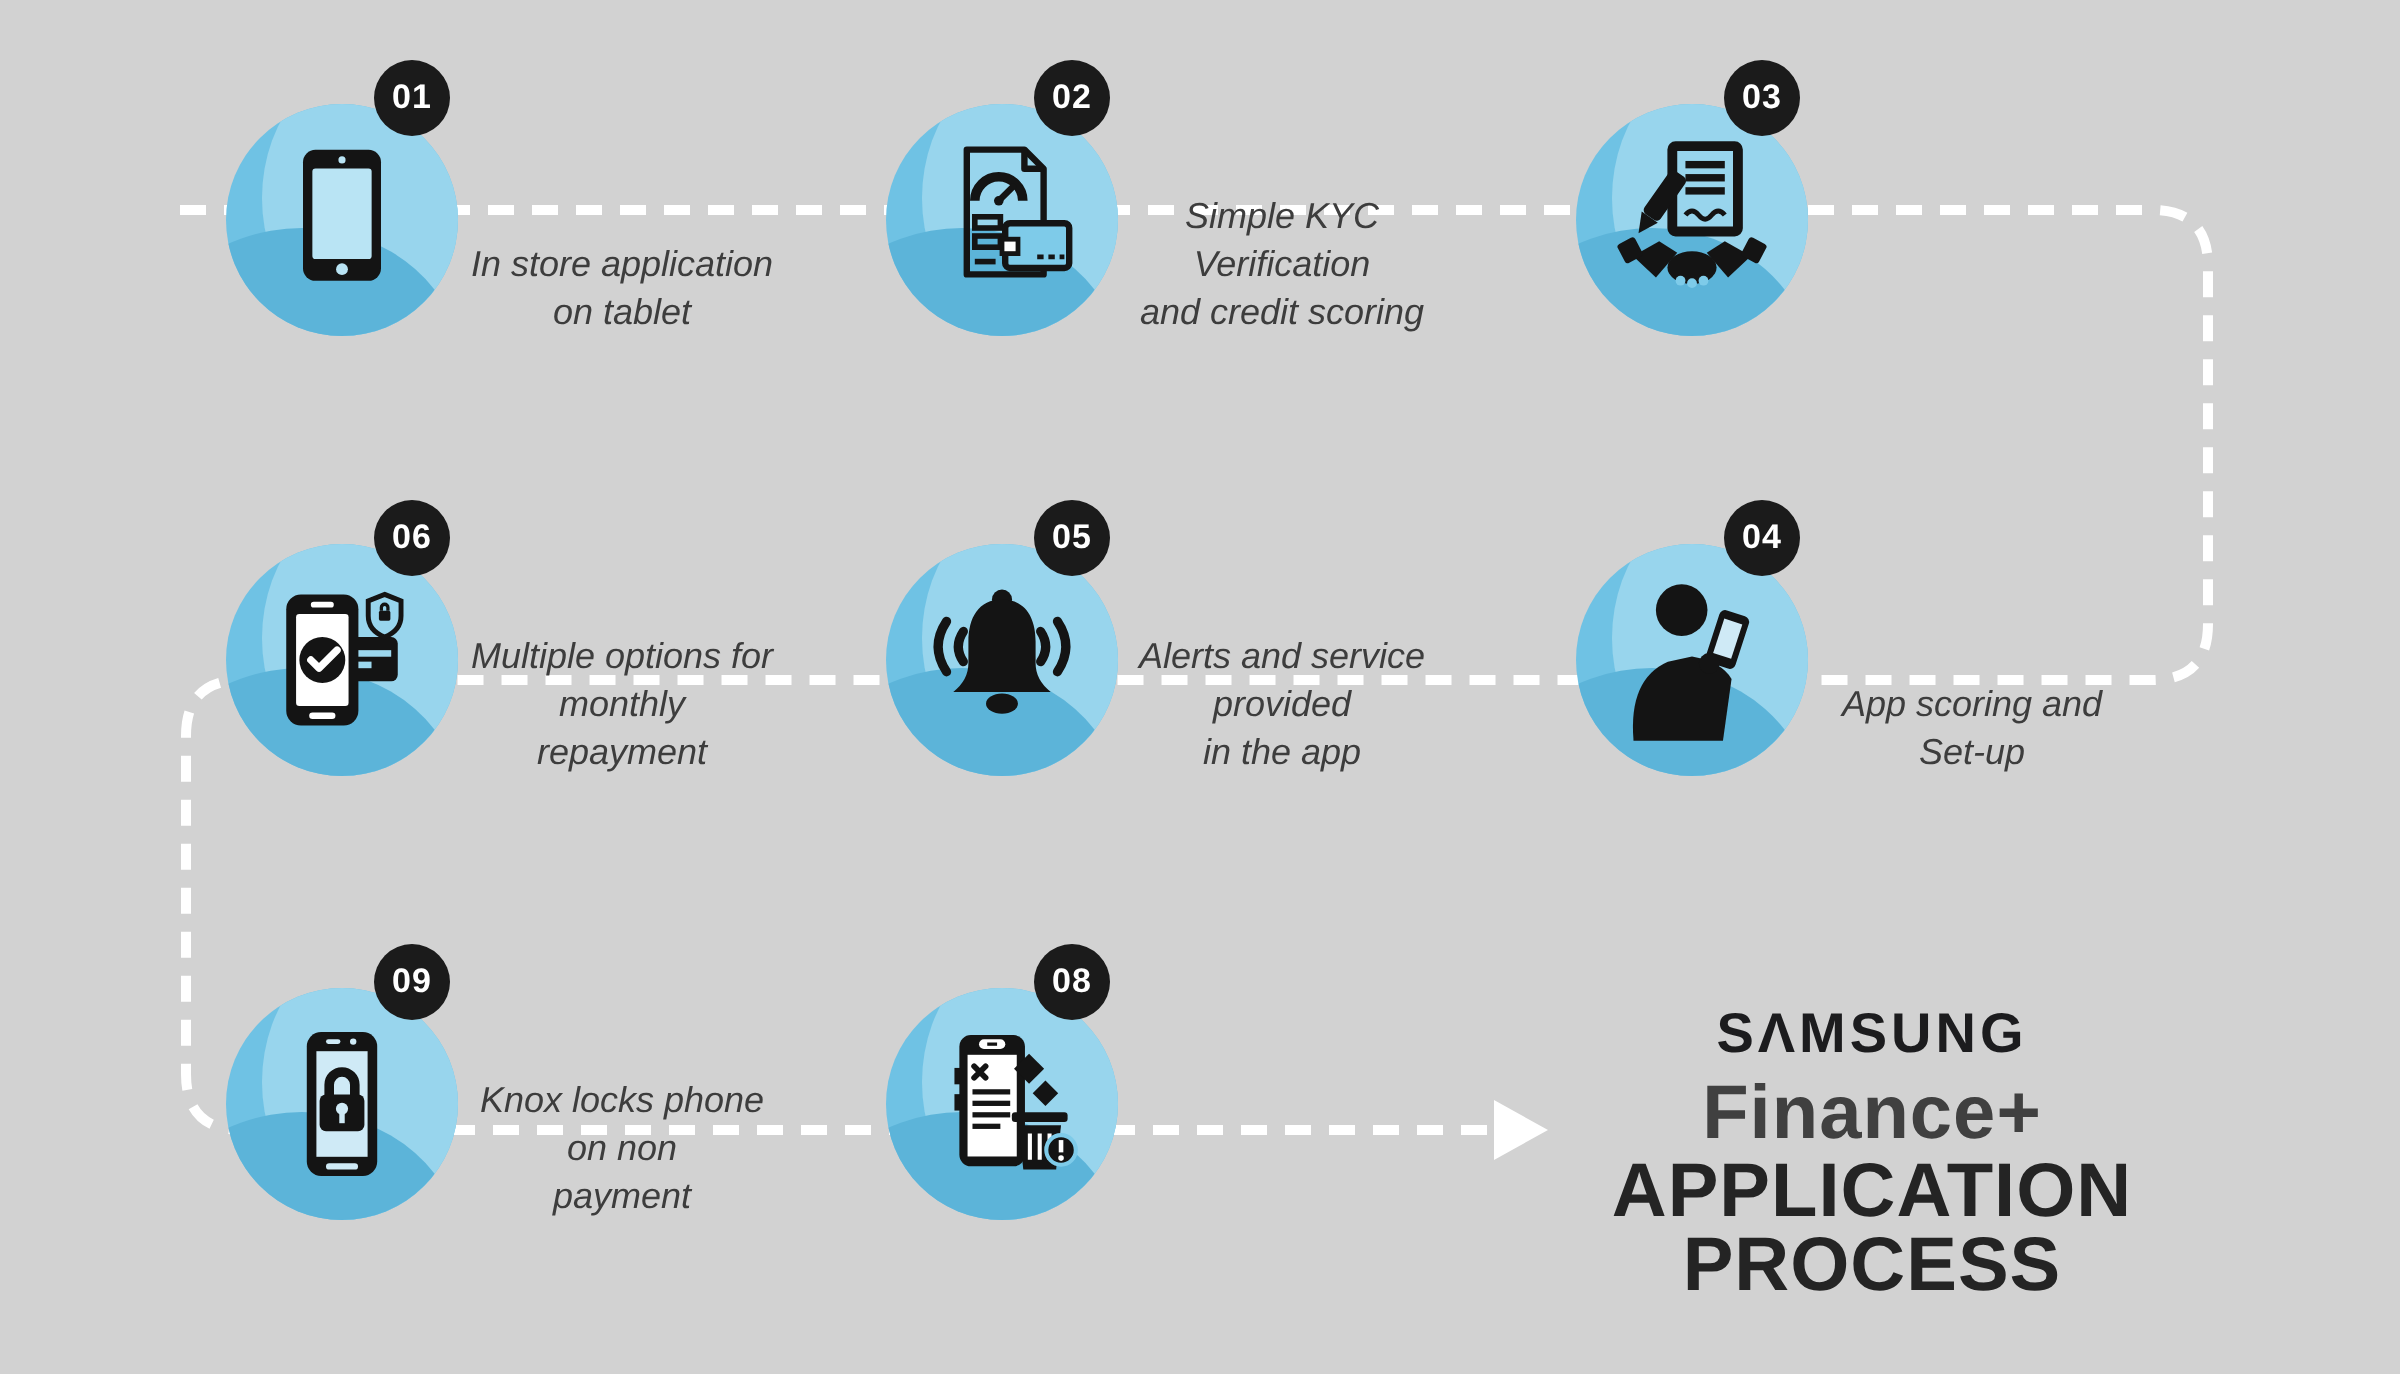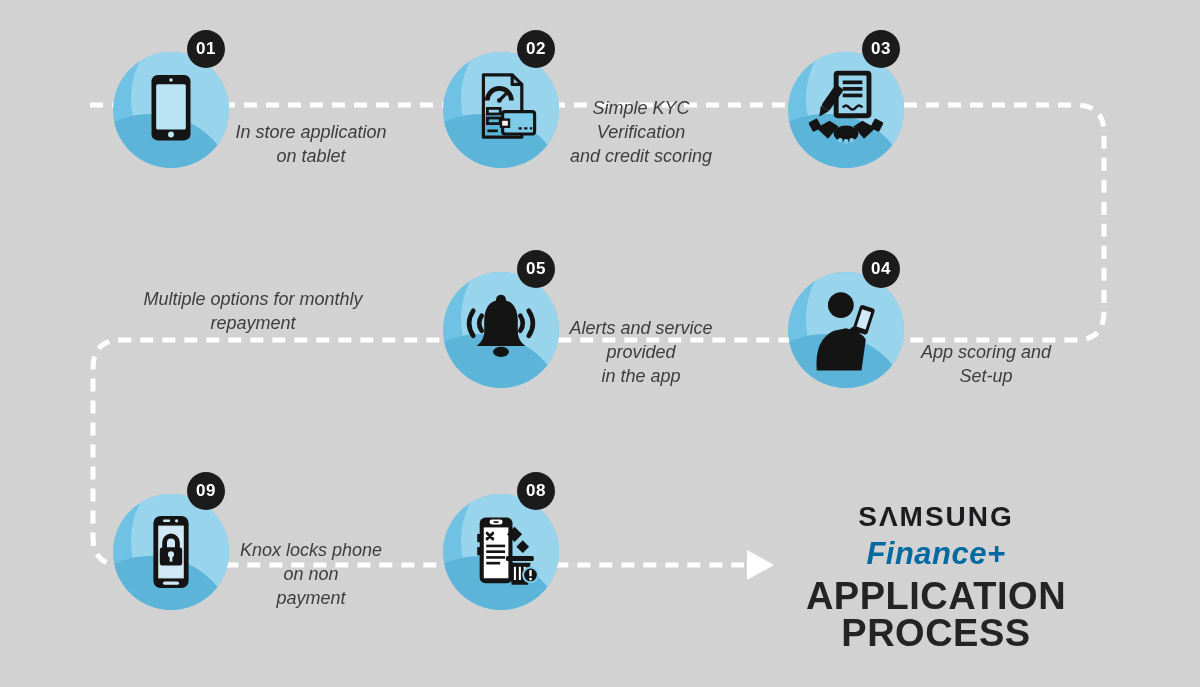--- a/index.html
+++ b/index.html
@@ -21,21 +21,21 @@
   .badge{position:absolute;top:-22px;left:74px;width:38px;height:38px;border-radius:50%;
          background:#1b1b1b;color:#ffffff;display:flex;align-items:center;justify-content:center;
          font-size:17px;font-weight:600;letter-spacing:.5px;z-index:2;}
   .caption{width:300px;text-align:center;white-space:pre-line;color:#3d3d3d;
            font-size:18px;line-height:24px;font-style:italic;}
   .row1 .caption{margin-top:24px;}
   .row2 .caption{margin-top:15px;}
   .row3 .caption{margin-top:11px;}
   .brand{position:absolute;left:796px;top:501px;width:280px;text-align:center;z-index:1;}
   .brand-samsung{font-size:28px;font-weight:700;letter-spacing:2px;color:#1c1c1e;}
-  .brand-finance{font-size:31px;font-weight:700;letter-spacing:.5px;color:#0369a1;margin-top:3px;font-style:italic;}
+  .brand-finance{font-size:38px;font-weight:700;letter-spacing:.5px;color:#404040;margin-top:3px;}
   .heading{position:absolute;left:796px;top:578px;width:280px;text-align:center;white-space:pre-line;
            font-size:38px;line-height:37px;font-weight:700;letter-spacing:.5px;color:#242424;z-index:1;}
 </style>
 </head>
 <body>
 
 <div class="canvas">
 
   <svg class="connector-svg" width="1200" height="687" viewBox="0 0 1200 687">
     <path d="M 90 105 H 1076 Q 1104 105 1104 133 V 312 Q 1104 340 1076 340 H 121 Q 93 340 93 368 V 537 Q 93 565 121 565 H 744" fill="none" stroke="#ffffff" stroke-width="5" stroke-dasharray="13 9"></path>
@@ -107,20 +107,42 @@
           <circle cx="57" cy="87" r="3" fill="#7ecbe9"></circle>
         </svg>
       </div>
       <div class="badge">
         <span>03</span>
       </div>
     </div>
   </div>
 
   <div class="step row2" style="left:113px">
+    <div class="bubble-wrap">
+      <div class="bubble">
+        <svg width="82" height="82" viewBox="0 0 100 100">
+          <rect x="46" y="36" width="38" height="27" rx="4" fill="#141414"></rect>
+          <rect x="50" y="44" width="30" height="4" fill="#9dd8ee"></rect>
+          <rect x="50" y="51" width="18" height="4" fill="#9dd8ee"></rect>
+          <rect x="40" y="47" width="11" height="10" fill="#ffffff"></rect>
+          <path d="M76 10 l10 4 v9 q0 9 -10 13 q-10 -4 -10 -13 v-9 z" fill="none" stroke="#141414" stroke-width="3"></path>
+          <rect x="72.5" y="20" width="7" height="6" rx="1" fill="#141414"></rect>
+          <path d="M74 20 v-2 a2 2 0 0 1 4 0 v2" fill="none" stroke="#141414" stroke-width="2"></path>
+          <rect x="16" y="10" width="44" height="80" rx="9" fill="#141414"></rect>
+          <rect x="22" y="22" width="32" height="56" rx="2" fill="#ffffff"></rect>
+          <rect x="31" y="14.5" width="14" height="3.5" rx="1.75" fill="#ffffff"></rect>
+          <rect x="30" y="82" width="16" height="4" rx="2" fill="#ffffff"></rect>
+          <circle cx="38" cy="50" r="14" fill="#141414"></circle>
+          <path d="M31 50 l5 5 l11 -11" fill="none" stroke="#ffffff" stroke-width="4.5" stroke-linecap="round" stroke-linejoin="round"></path>
+        </svg>
+      </div>
+      <div class="badge">
+        <span>06</span>
+      </div>
+    </div>
     <div class="caption">Multiple options for monthly
 repayment</div>
   </div>
 
   <div class="step row2" style="left:443px">
     <div class="bubble-wrap">
       <div class="bubble">
         <svg width="84" height="84" viewBox="0 0 100 100">
           <circle cx="50" cy="14" r="6" fill="#141414"></circle>
           <path d="M50 14 c-14 0 -20 11 -20 25 v13 q0 10 -9 17 h58 q-9 -7 -9 -17 v-13 c0 -14 -6 -25 -20 -25 z" fill="#141414"></path>

